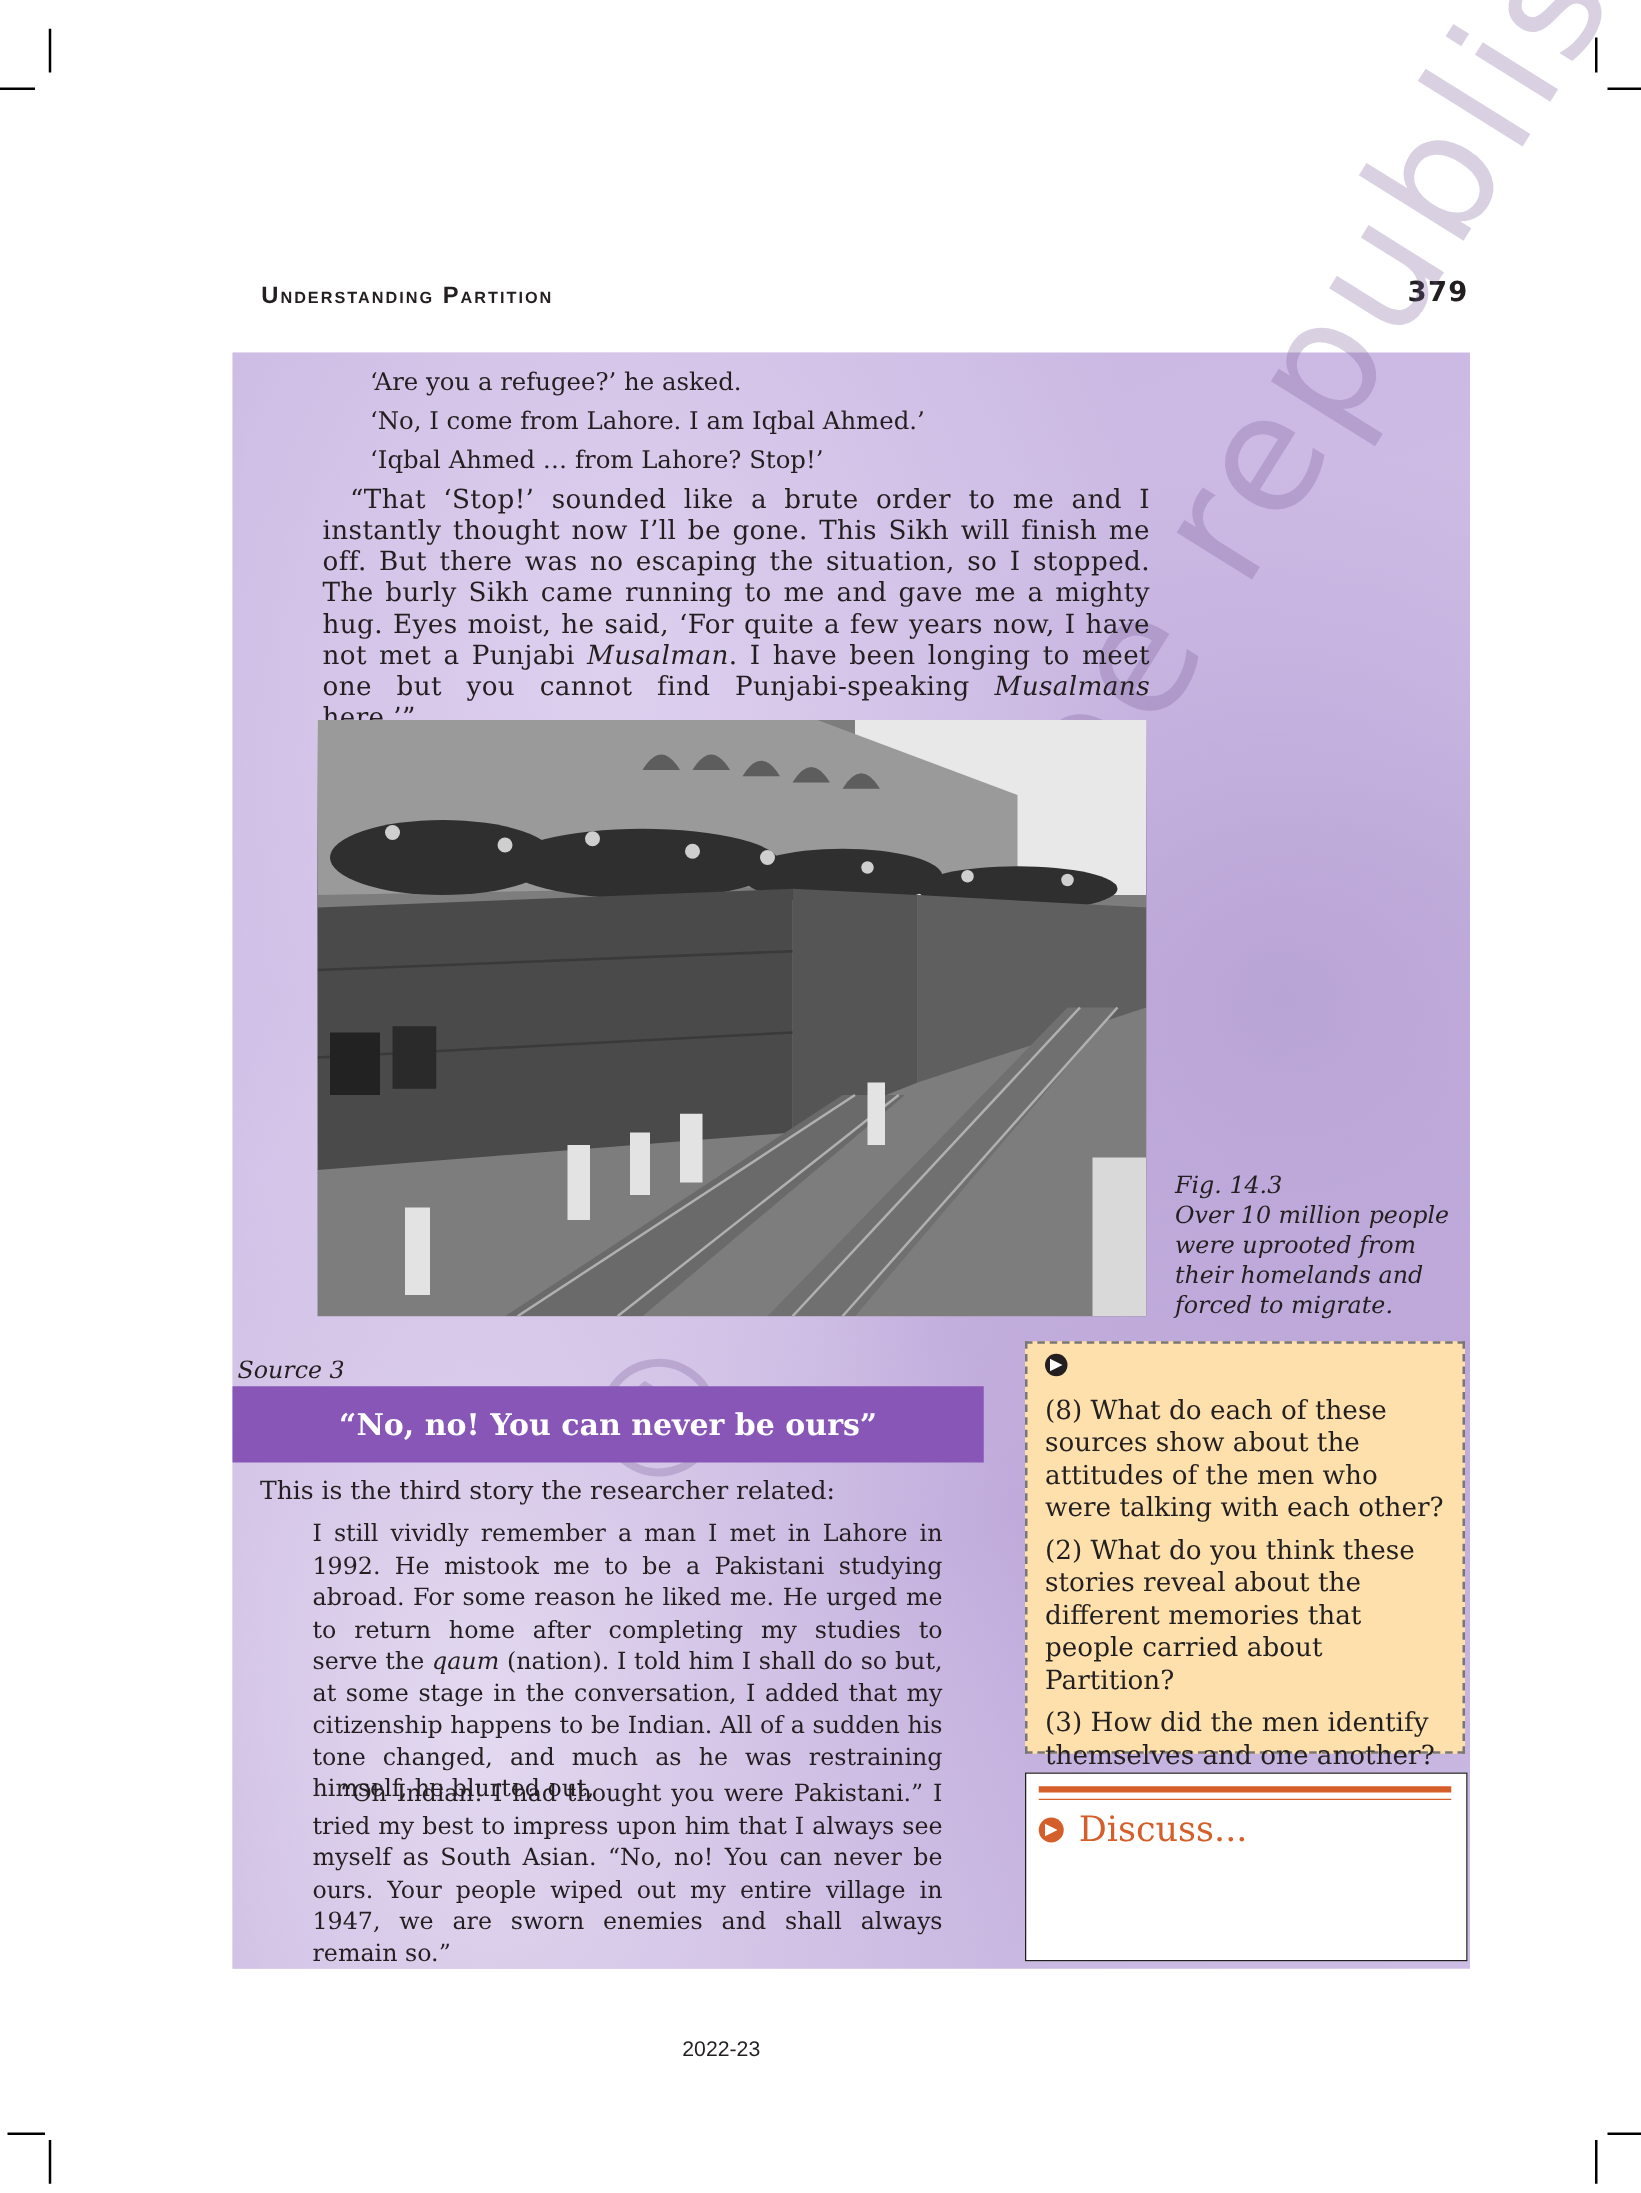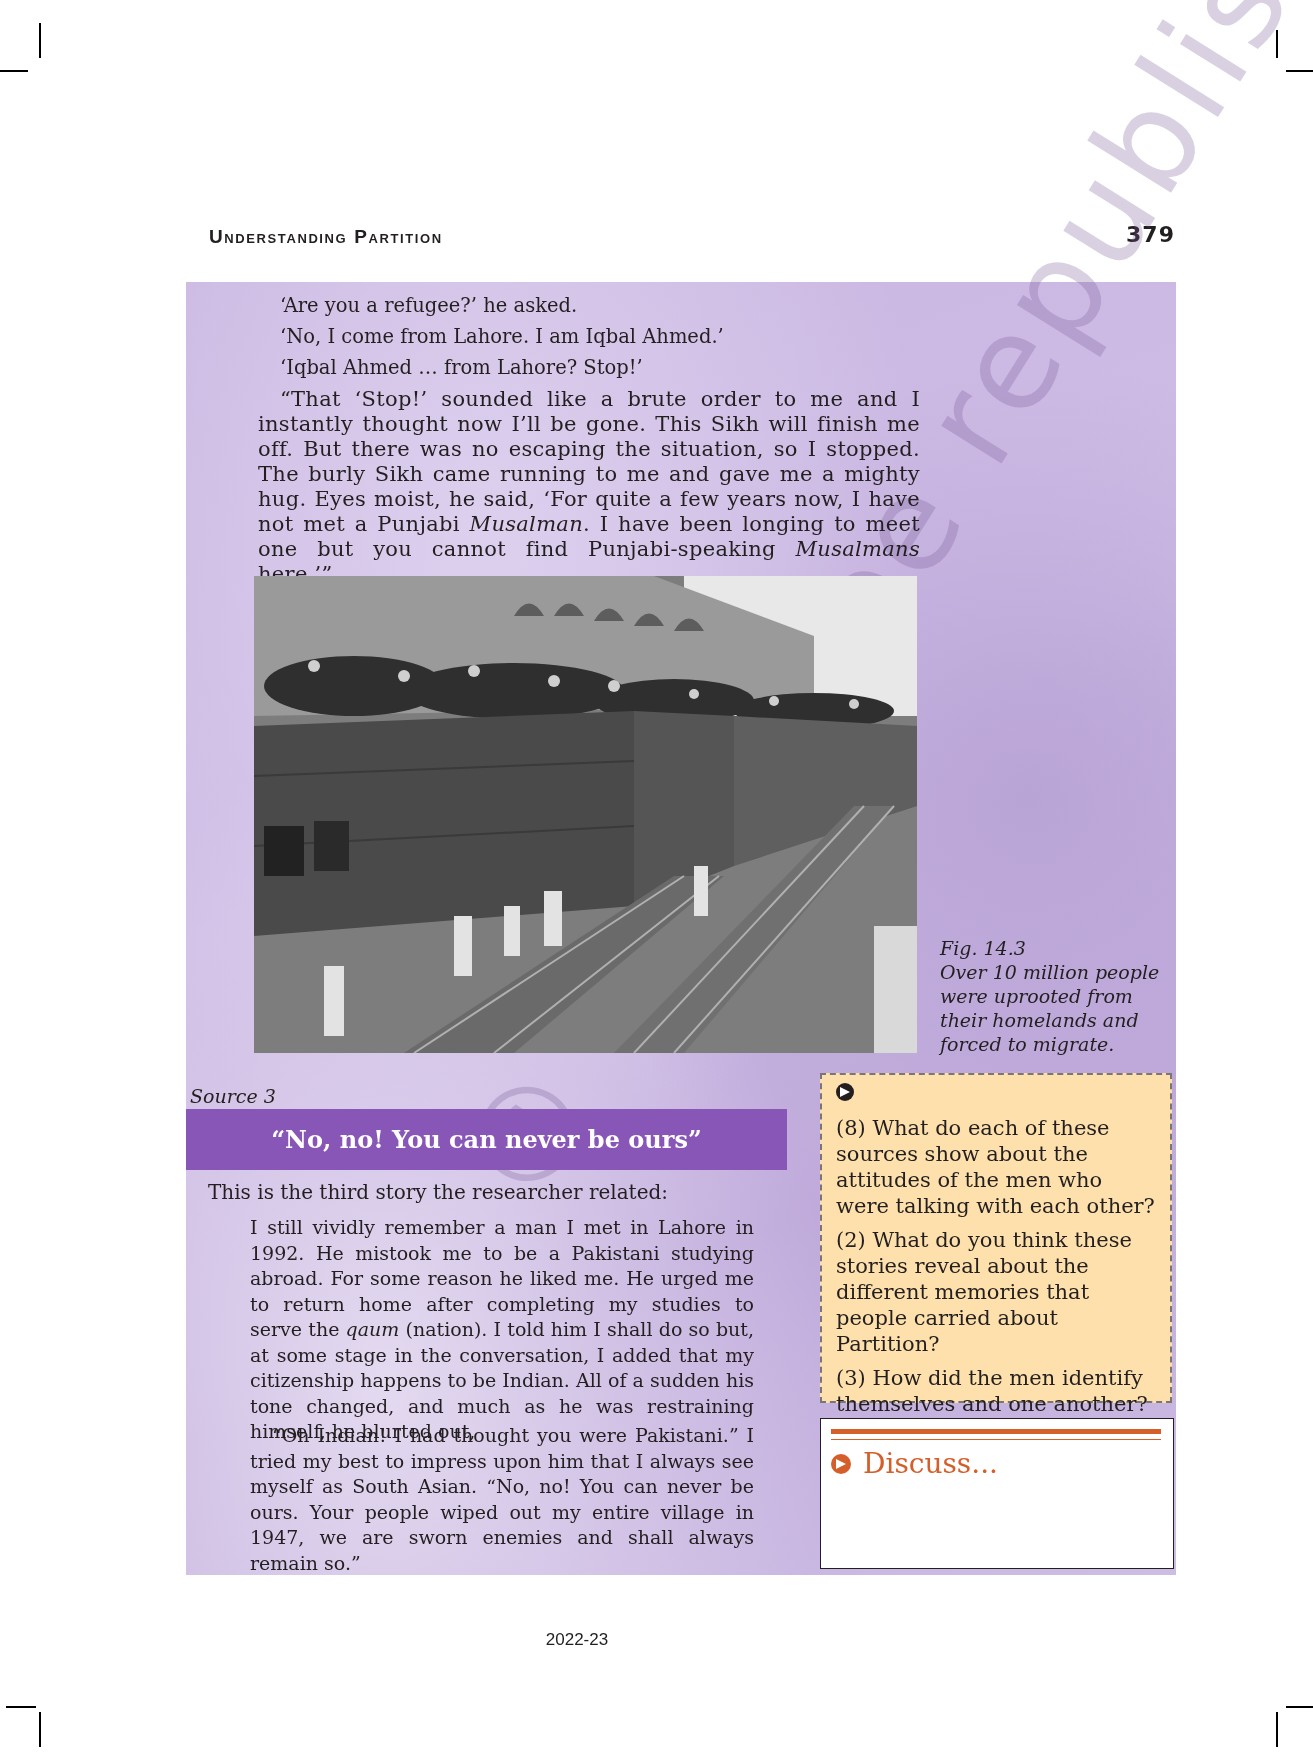--- a/index.html
+++ b/index.html
@@ -10,21 +10,21 @@
     font-size:19px; letter-spacing:1.6px; color:#231f20; font-variant:small-caps; font-weight:600;margin-left:22px; }
   .page-num { position:absolute; right:138px; top:222px; font-family:"DejaVu Sans", sans-serif;
     font-size:22px; font-weight:bold; letter-spacing:1px; color:#231f20; }
   .panel { position:absolute; left:186px; top:282px; width:990px; height:1293px;
     background: radial-gradient(ellipse at 30% 20%, #ddd0ee 0%, rgba(221,208,238,0) 45%),
                 radial-gradient(ellipse at 85% 40%, #b9a4d6 0%, rgba(185,164,214,0) 40%),
                 radial-gradient(ellipse at 20% 85%, #e4daf0 0%, rgba(228,218,240,0) 40%),
                 linear-gradient(160deg, #c9b6e1 0%, #cfbde6 40%, #bfaadb 70%, #cdbde4 100%); }
   .watermark { position:absolute; font-family:"DejaVu Sans", sans-serif; font-size:130px; color:rgba(120,90,150,0.28);
     transform:rotate(-58deg); transform-origin:left top; left:430px; top:1150px; white-space:nowrap; letter-spacing:6px; }
-  .dialog { position:absolute; left:280px; font-size:19.5px; line-height:31px; }
+  .dialog { position:absolute; left:296px; font-size:19.5px; line-height:31px; }
   .para { position:absolute; left:258px; width:662px; font-size:21px; line-height:25px; text-align:justify; letter-spacing:0.3px; }
   .para .indent { display:inline-block; width:22px; }
   .photo { position:absolute; left:254px; top:576px; width:663px; height:477px; overflow:hidden;
     background: linear-gradient(180deg, #e9e9e9 0%, #bdbdbd 6%, #8f8f8f 12%, #5a5a5a 22%, #3e3e3e 30%, #555 45%, #6c6c6c 60%, #7b7b7b 75%, #8a8a8a 100%); }
   .caption { position:absolute; left:940px; top:936px; width:230px; font-style:italic; font-size:19px; line-height:24px; color:#231f20; }
   .source-label { position:absolute; left:190px; top:1085px; font-style:italic; font-size:19px; }
   .source-banner { position:absolute; left:186px; top:1109px; width:601px; height:61px; background:#8856b6;
     color:#fff; font-weight:bold; font-size:24px; display:flex; align-items:center; justify-content:center; }
   .intro { position:absolute; left:208px; top:1180px; font-size:20px; }
   .quote-block { position:absolute; left:250px; width:504px; font-size:19px; line-height:25.5px; text-align:justify; }

